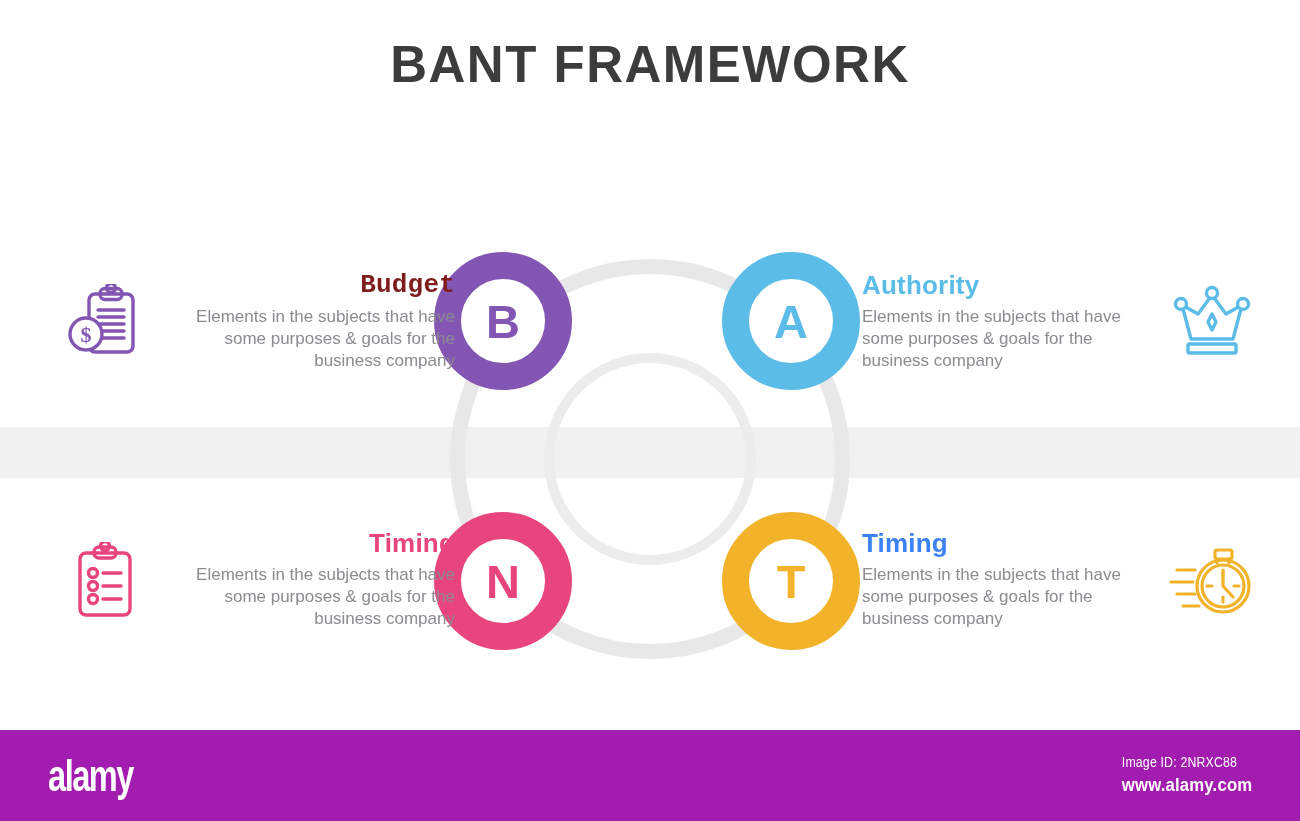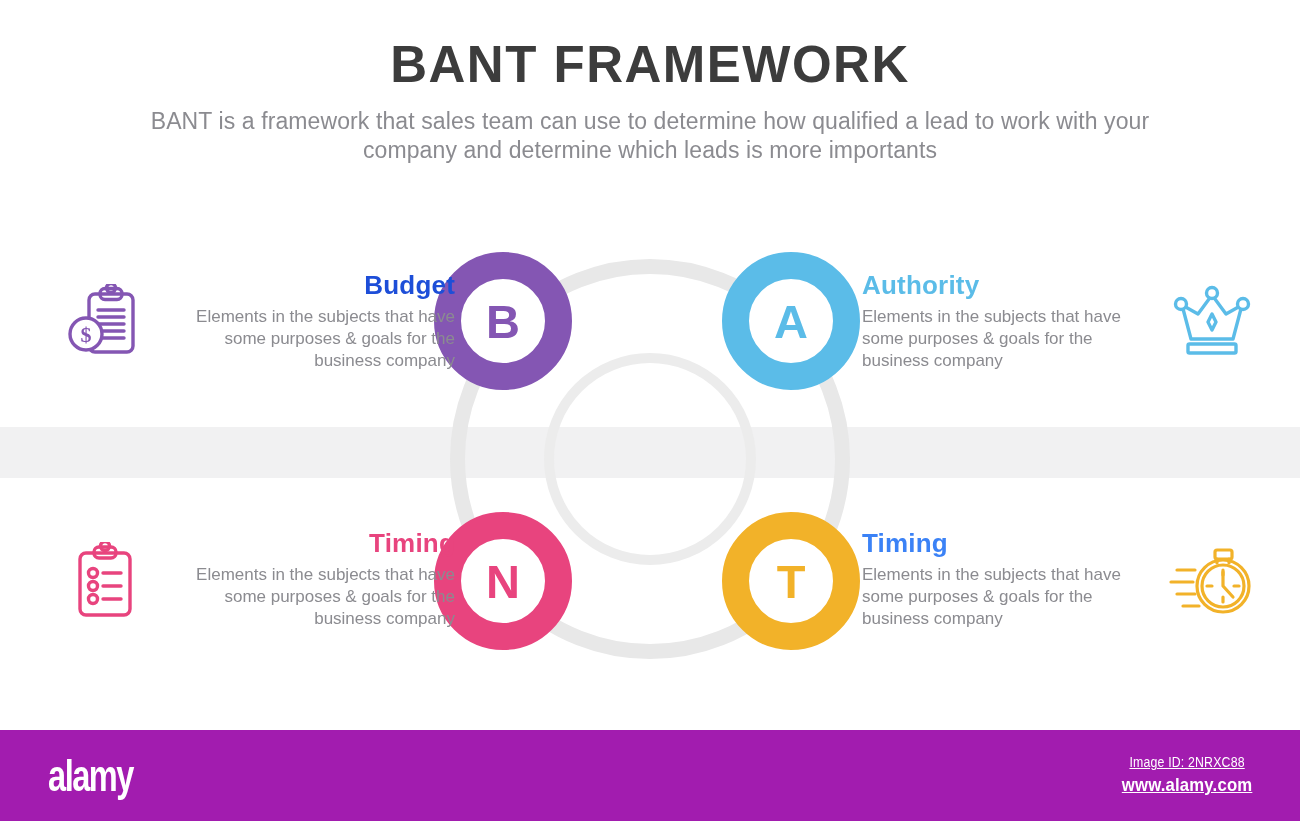--- a/index.html
+++ b/index.html
@@ -179,23 +179,22 @@
     color: #ffffff;
     letter-spacing: -2px;
     font-family: "Liberation Sans", sans-serif;
     transform: scaleX(0.74);
     transform-origin: left top;
   }
   .footer-right {
     position: absolute;
     right: 48px;
     top: 22px;
-    text-align: center;
+    text-align: left;
     color: #ffffff;
-    text-decoration: underline;
   }
   .image-id {
     font-size: 14px;
     line-height: 20px;
     letter-spacing: 0.2px;
     transform: scaleX(0.88);
     transform-origin: right top;
   }
   .alamy-url {
     font-size: 19px;
@@ -206,21 +205,20 @@
     transform-origin: right top;
   }
 </style>
 </head>
 <body>
 
 <div class="stage">
 
   <div class="header">
     <h1 class="main-title">BANT FRAMEWORK</h1>
-    <p class="subtitle">BANT is a framework that sales team can use to determine how qualified a lead to work with your company and determine which leads is more importants</p>
   </div>
 
   <div class="grey-band"></div>
 
   <div class="diagram">
     <div class="ring-outer"></div>
     <div class="ring-inner"></div>
 
     <div class="node node-b" style="border-color:#8456b3;">
       <span style="color:#8456b3;">B</span>
@@ -248,21 +246,21 @@
         <line x1="30" y1="26" x2="56" y2="26"></line>
         <line x1="30" y1="33" x2="56" y2="33"></line>
         <line x1="30" y1="40" x2="56" y2="40"></line>
         <line x1="30" y1="47" x2="56" y2="47"></line>
         <line x1="30" y1="54" x2="56" y2="54"></line>
         <circle cx="18" cy="50" r="16" fill="#ffffff"></circle>
         <text x="18" y="58" font-size="22" font-family="'Liberation Serif', serif" font-weight="bold" fill="#8456b3" stroke="none" text-anchor="middle">$</text>
       </svg>
     </div>
     <div class="text-wrap">
-      <p class="block-title" style="color:#1d4ed8;">Budget</p>
+      <p class="block-title" style="color:#7f1d1d;font-family:Liberation Mono, monospace;">Budget</p>
       <p class="block-desc">Elements in the subjects that have  some purposes &amp; goals for the  business company</p>
     </div>
   </div>
 
   <div class="block block-right row-top">
     <div class="icon-wrap">
       <svg width="80" height="72" viewBox="0 0 80 72" fill="none" stroke="#5bbce8" stroke-width="3.4" stroke-linecap="round" stroke-linejoin="round">
         <path d="M10 21 L19 55 L61 55 L70 21 L54 30 L40 11 L26 30 Z"></path>
         <circle cx="40" cy="9" r="5.5" fill="#ffffff"></circle>
         <circle cx="9" cy="20" r="5.5" fill="#ffffff"></circle>

